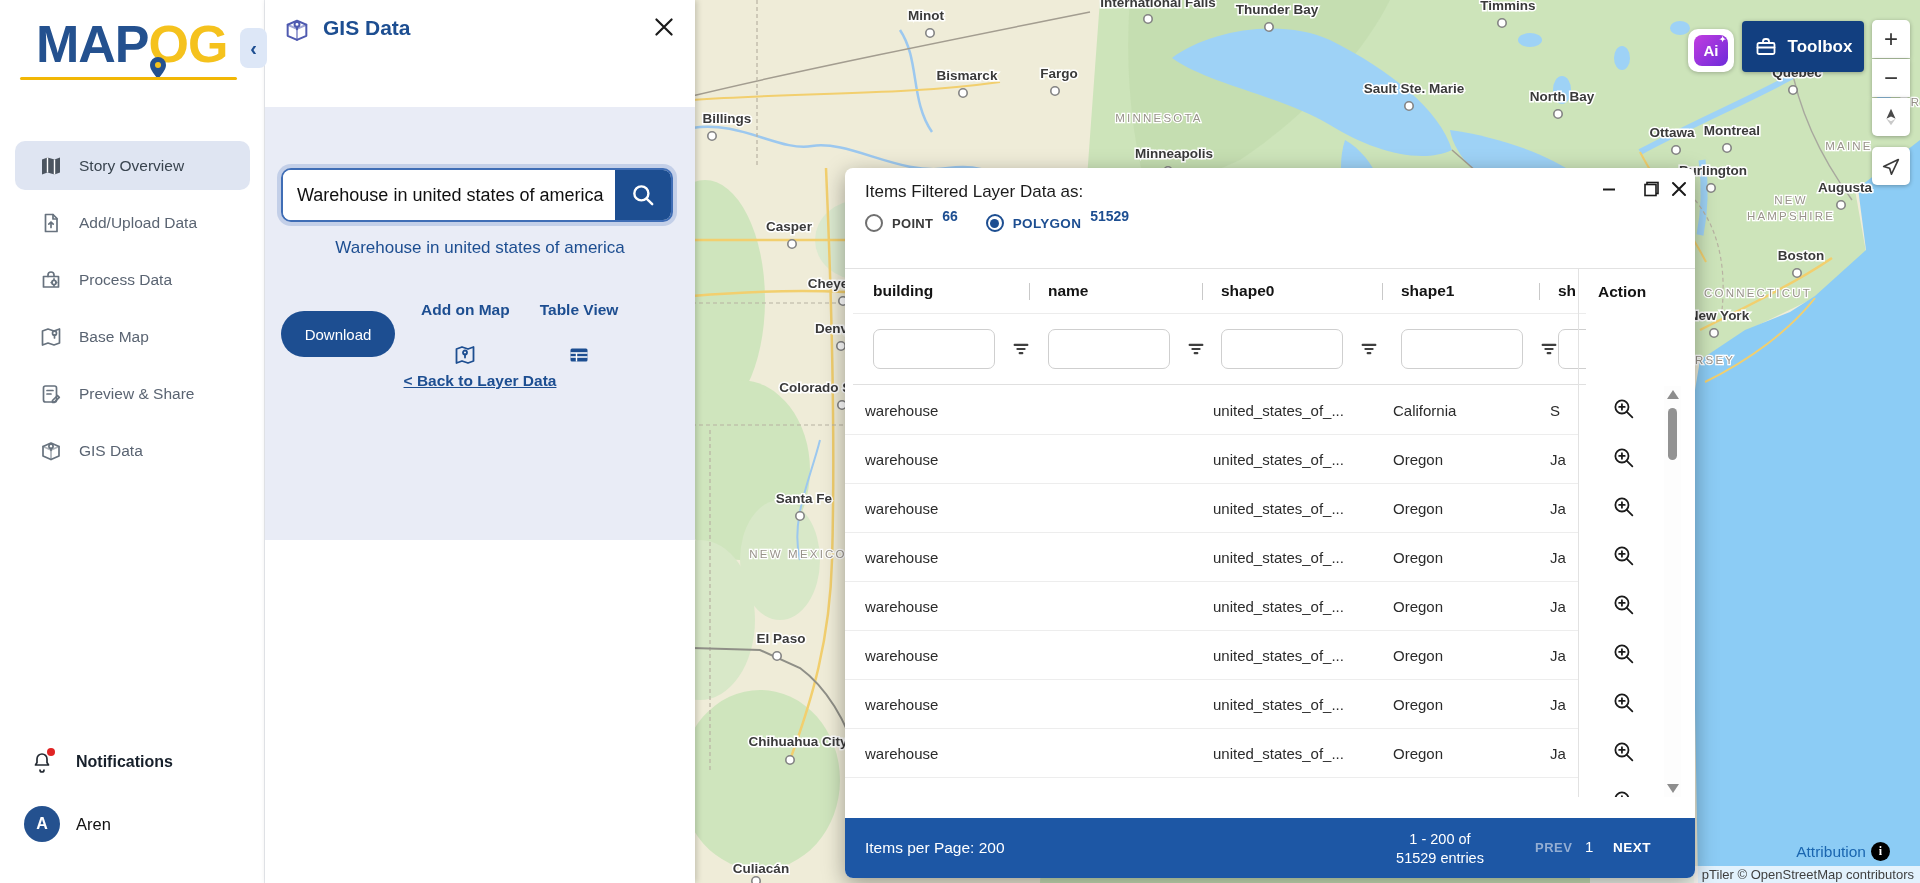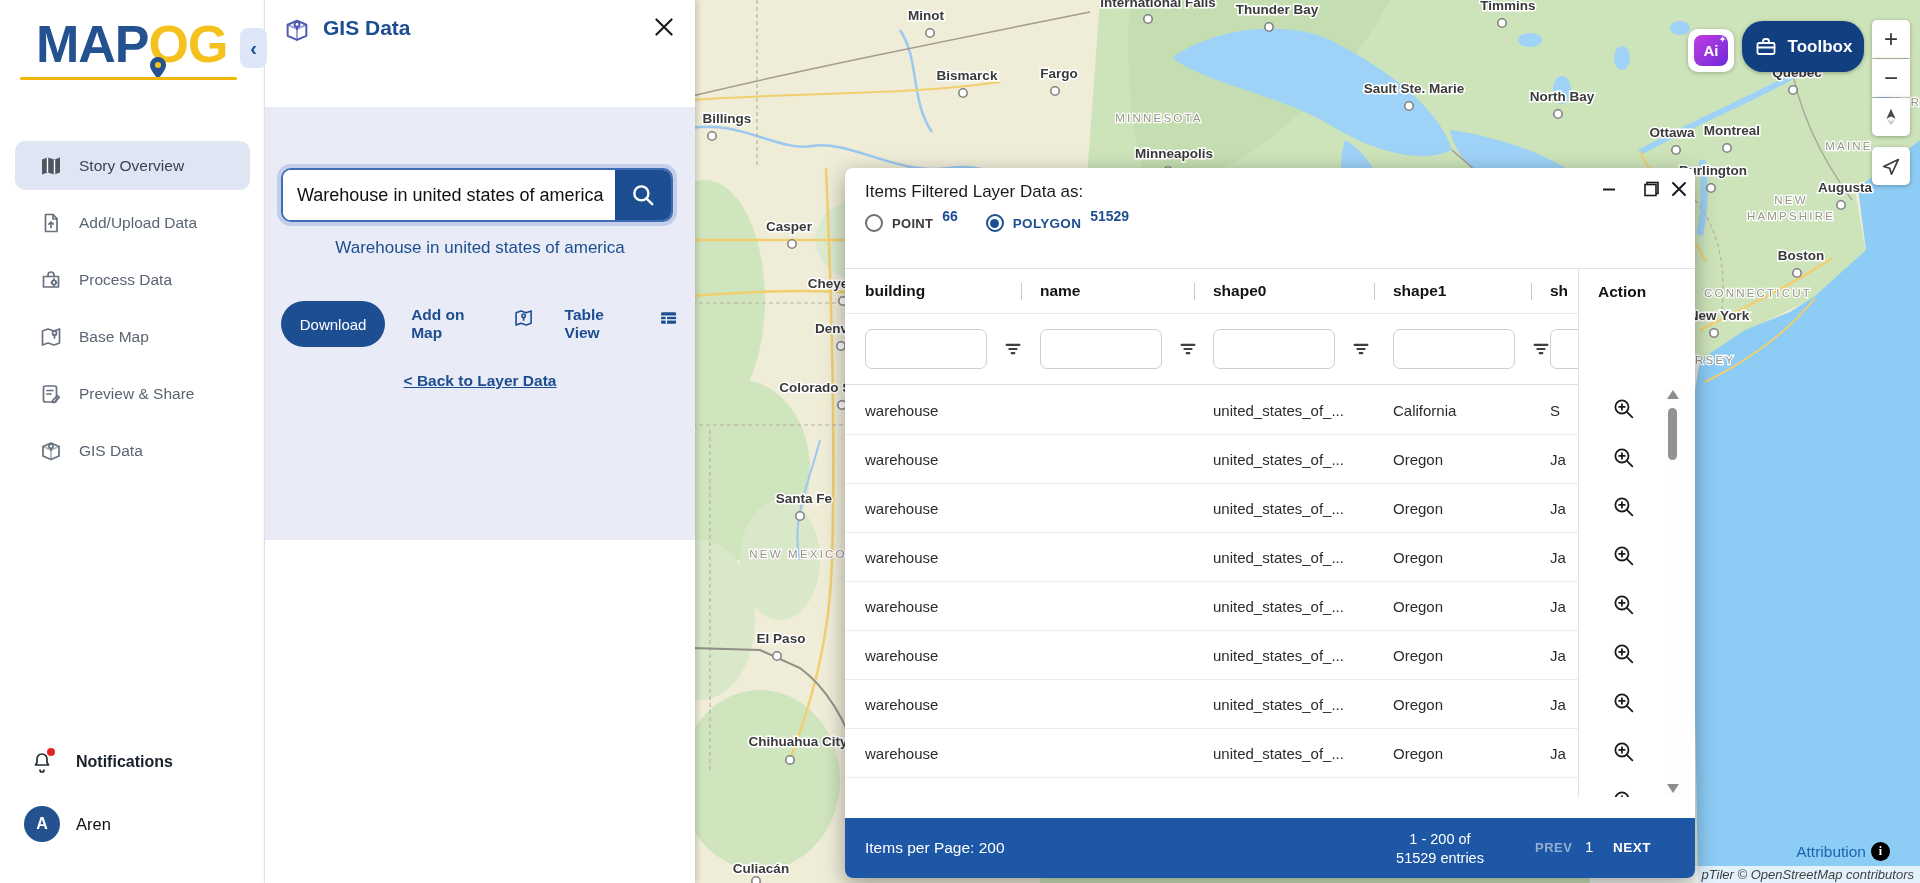--- a/index.html
+++ b/index.html
@@ -5,21 +5,21 @@
   html,body{margin:0;padding:0;width:1920px;height:883px;overflow:hidden;
     font-family:"Liberation Sans",sans-serif;background:#fff;position:relative;}
 
   
   #map-wrap{position:absolute;left:0;top:0;width:1920px;height:883px;z-index:0;}
   #map-wrap svg{display:block;}
   .lbl-city{font:600 13.5px "Liberation Sans",sans-serif;fill:#3a3a3a;paint-order:stroke;stroke:#ffffff;stroke-width:3px;text-anchor:middle;}
   .lbl-state{font:500 11.5px "Liberation Sans",sans-serif;fill:#98938a;letter-spacing:2.2px;paint-order:stroke;stroke:#ffffff;stroke-width:2.5px;text-anchor:middle;}
   #attr-strip{position:absolute;right:0;bottom:0;height:17px;width:330px;background:rgba(255,255,255,.75);
     z-index:2;display:flex;align-items:center;justify-content:flex-end;padding-right:6px;box-sizing:border-box;
-    font-size:13px;color:#3f3f3f;font-style:italic;}
+    font-size:13px;color:#3f3f3f;}
   #attr-link{position:absolute;right:30px;bottom:22px;z-index:2;display:flex;align-items:center;gap:5px;
     color:#1a66b0;font-size:15.5px;cursor:pointer;justify-content:space-between;}
   #attr-link .info-dot{width:19px;height:19px;border-radius:50%;background:#000;color:#fff;font:700 12px "Liberation Serif",serif;
     display:flex;align-items:center;justify-content:center;}
 
   
   #sidebar{position:absolute;left:0;top:0;width:265px;height:883px;background:#fff;z-index:5;border-right:1px solid #e8eaee;box-sizing:border-box;}
   #logo{position:absolute;left:36px;top:18px;font-weight:800;font-size:52px;letter-spacing:-1px;line-height:1;}
   #logo .lg-map{color:#24518f;}
   #logo .lg-og{color:#f5c21d;}
@@ -63,33 +63,33 @@
   #gp-lavender{position:absolute;left:0;top:107px;width:430px;height:433px;background:#e9ecf6;}
   #gp-search{position:absolute;left:16px;top:61px;width:392px;height:54px;background:#fff;border:2px solid #3f6db5;
     border-radius:10px;box-shadow:0 0 0 4px rgba(96,134,199,.28);display:flex;box-sizing:border-box;overflow:hidden;}
   #gp-search input{flex:1;border:none;outline:none;font-size:18px;color:#101010;padding:0 2px 0 14px;
     font-family:"Liberation Sans",sans-serif;min-width:0;}
   #gp-search-btn{width:56px;background:#1d4e91;border:none;display:flex;align-items:center;justify-content:center;cursor:pointer;}
   #gp-suggest{position:absolute;left:0;top:130px;width:430px;text-align:center;font-size:17px;color:#1d4e91;cursor:pointer;}
   #gp-actions{position:absolute;left:16px;top:192px;width:398px;display:flex;align-items:center;}
   #btn-download{width:114px;height:46px;border-radius:23px;background:#1d4e91;color:#fff;border:none;
     font-size:15px;font-family:"Liberation Sans",sans-serif;cursor:pointer;}
-  .link-act{display:flex;align-items:flex-start;gap:24px;color:#1d4e91;font-size:15.5px;font-weight:600;cursor:pointer;}
+  .link-act{display:flex;align-items:center;gap:24px;color:#1d4e91;font-size:15.5px;font-weight:600;cursor:pointer;flex-direction:column;}
   #act-addmap{margin-left:26px;}
   #act-tableview{margin-left:30px;}
   #gp-back{position:absolute;left:0;top:265px;width:430px;text-align:center;}
   #gp-back span{font-size:15.5px;font-weight:600;color:#1d4e91;text-decoration:underline;cursor:pointer;}
 
   
   #ai-btn{position:absolute;left:1688px;top:29px;width:46px;height:43px;background:#fff;border-radius:10px;z-index:6;
     box-shadow:0 1px 4px rgba(0,0,0,.25);display:flex;align-items:center;justify-content:center;cursor:pointer;}
   #ai-inner{width:34px;height:31px;border-radius:8px;background:linear-gradient(135deg,#c13de0,#6d2bd9);
     color:#fff;font-weight:700;font-size:15px;display:flex;align-items:center;justify-content:center;position:relative;}
   #ai-inner .spark{position:absolute;right:2px;top:0;font-size:8px;}
-  #toolbox-btn{position:absolute;left:1742px;top:21px;width:122px;height:51px;background:#123f80;border-radius:21px;z-index:6;
+  #toolbox-btn{position:absolute;left:1742px;top:21px;width:122px;height:51px;background:#123f80;border-radius:4px;z-index:6;
     display:flex;align-items:center;justify-content:center;gap:10px;color:#fff;cursor:pointer;box-shadow:0 1px 4px rgba(0,0,0,.3);}
   #toolbox-btn .tb-label{font-size:17px;font-weight:600;}
 
   
   .map-ctrl{position:absolute;left:1872px;width:38px;height:38px;background:#fff;border-radius:5px;z-index:6;
     box-shadow:0 1px 4px rgba(0,0,0,.3);display:flex;align-items:center;justify-content:center;cursor:pointer;
     font-size:24px;color:#333;}
   #ctrl-zoomin{top:20px;border-radius:5px 5px 0 0;}
   #ctrl-zoomout{top:59px;border-radius:0;}
   #ctrl-compass{top:98px;border-radius:0 0 5px 5px;}
@@ -105,21 +105,21 @@
   .radio-row{display:flex;align-items:center;gap:9px;cursor:pointer;}
   .radio{width:18px;height:18px;border-radius:50%;box-sizing:border-box;}
   .radio.off{border:2px solid #6f6f6f;background:#fff;}
   .radio.on{border:2px solid #1d4e91;background:#fff;position:relative;}
   .radio.on:after{content:"";position:absolute;left:2.5px;top:2.5px;width:9px;height:9px;border-radius:50%;background:#1d4e91;}
   .radio-label{font-size:13px;font-weight:600;color:#3a3a3a;letter-spacing:.3px;}
   .radio-row.sel .radio-label{color:#1d4e91;font-weight:700;font-size:13.5px;}
   .radio-count{font-size:14px;font-weight:700;color:#1d4e91;position:relative;top:-7px;}
 
   #m-table{position:absolute;left:0;top:100px;width:850px;height:528px;border-top:1px solid #e2e2e2;}
-  #t-scrollarea{position:absolute;left:0;top:0;width:733px;height:528px;overflow:hidden;}
+  #t-scrollarea{position:absolute;left:0;top:0;width:733px;height:528px;overflow:hidden;padding-left:8px;}
   .t-grid{display:grid;grid-template-columns:175px 173px 180px 157px 1fr;padding-left:20px;box-sizing:border-box;align-items:center;}
   #t-headrow{height:45px;border-bottom:1px solid #ececec;}
   .th{font-size:15.5px;font-weight:700;color:#141414;position:relative;white-space:nowrap;}
   .th .colsep{position:absolute;right:18px;top:1px;width:1px;height:17px;background:#c9c9c9;}
   #t-filterrow{height:71px;border-bottom:1px solid #e0e0e0;}
   .f-cell{display:flex;align-items:center;gap:15px;}
   .f-input{width:122px;height:40px;border:1px solid #cfcfcf;border-radius:7px;background:#fff;box-sizing:border-box;
     font-family:"Liberation Sans",sans-serif;font-size:14px;padding:0 8px;outline:none;}
   .f-icon{width:22px;height:22px;color:#3f3f3f;cursor:pointer;flex:none;}
   #t-rows{position:absolute;left:0;top:117px;width:733px;height:411px;overflow:hidden;}

